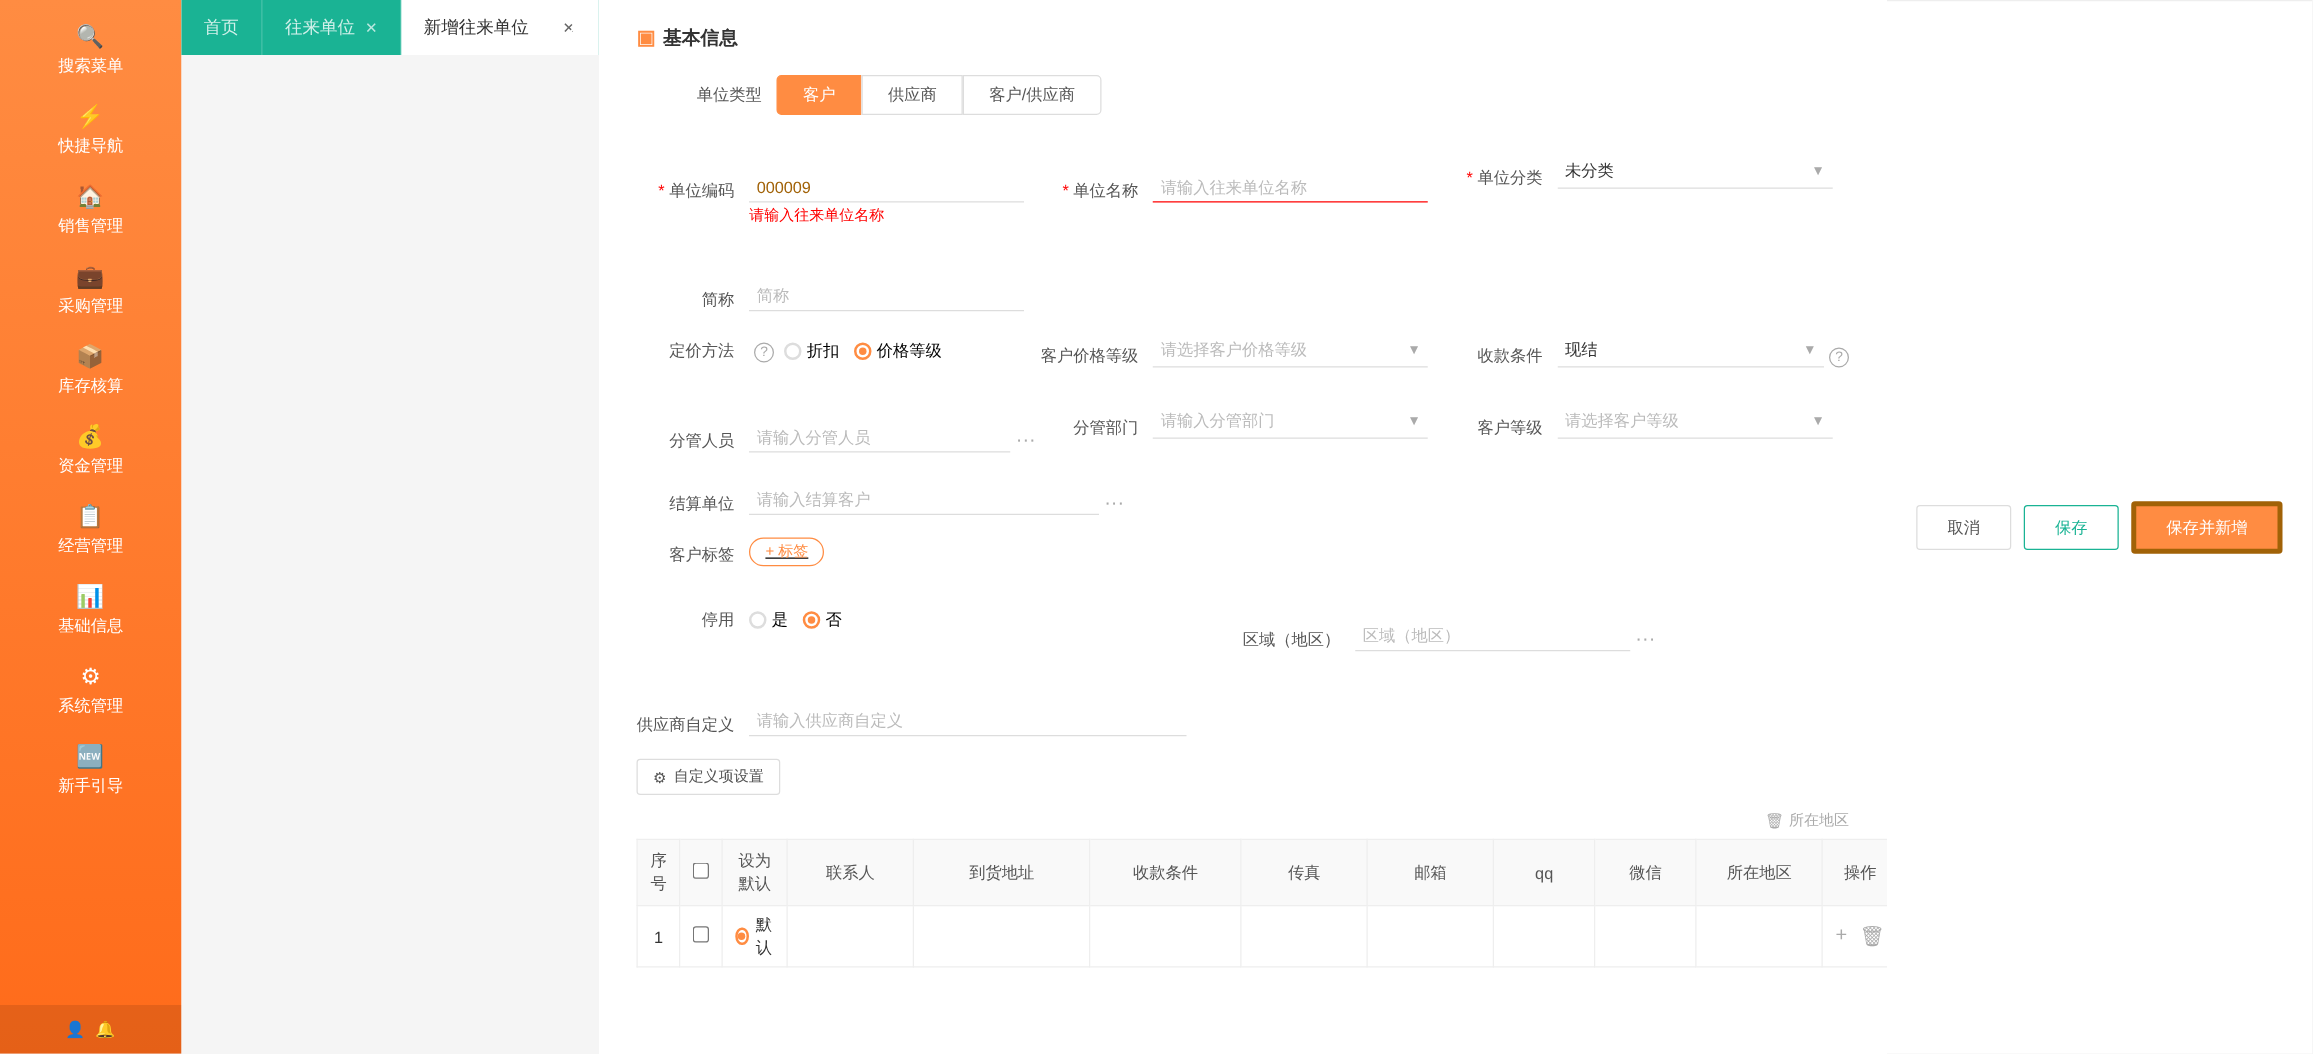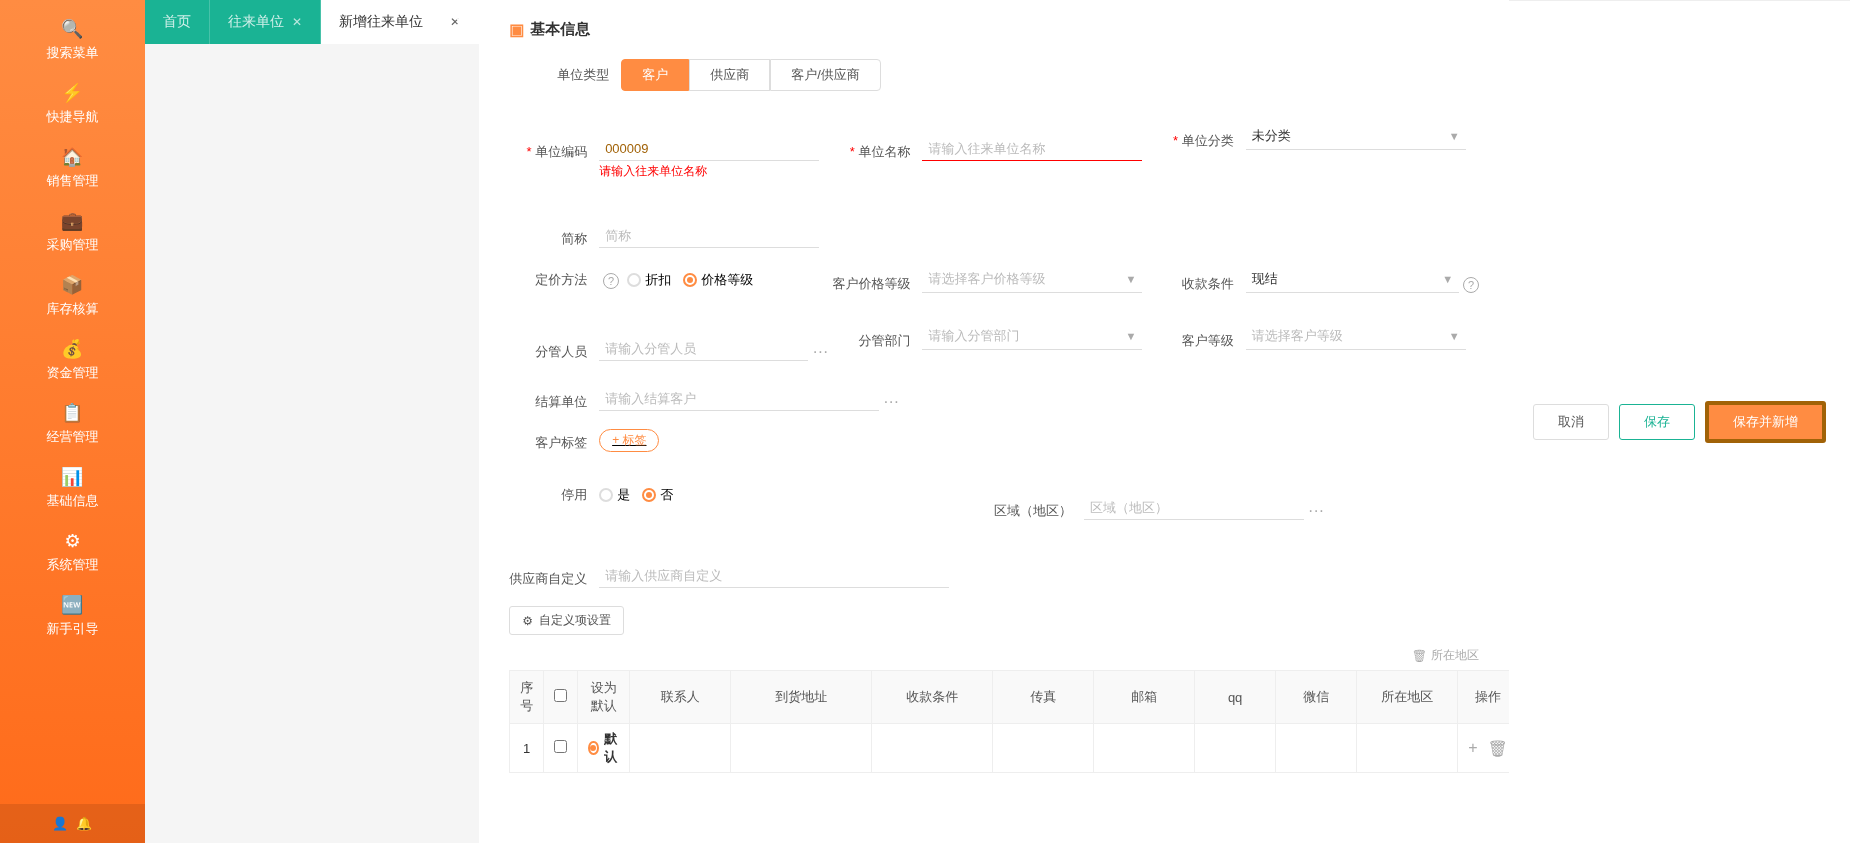--- a/index.html
+++ b/index.html
@@ -573,21 +573,21 @@
           <th>微信</th>
           <th>所在地区</th>
           <th>操作</th>
         </tr>
       </thead>
       <tbody>
         <tr>
           <td>1</td>
           <td><input type="checkbox" style=""></td>
           <td>
-            <label class="radio-item" style="font-weight:bold;">
+            <label class="radio-item" style="">
               <div class="radio-dot selected"></div>
               <span>默认</span>
             </label>
           </td>
           <td><input type="text" style="border: none; outline: none; width: 80px;"></td>
           <td><input type="text" style="border: none; outline: none; width: 120px;"></td>
           <td><input type="text" style="border: none; outline: none; width: 100px;"></td>
           <td><input type="text" style="border: none; outline: none; width: 80px;"></td>
           <td><input type="text" style="border: none; outline: none; width: 80px;"></td>
           <td><input type="text" style="border: none; outline: none; width: 60px;"></td>

